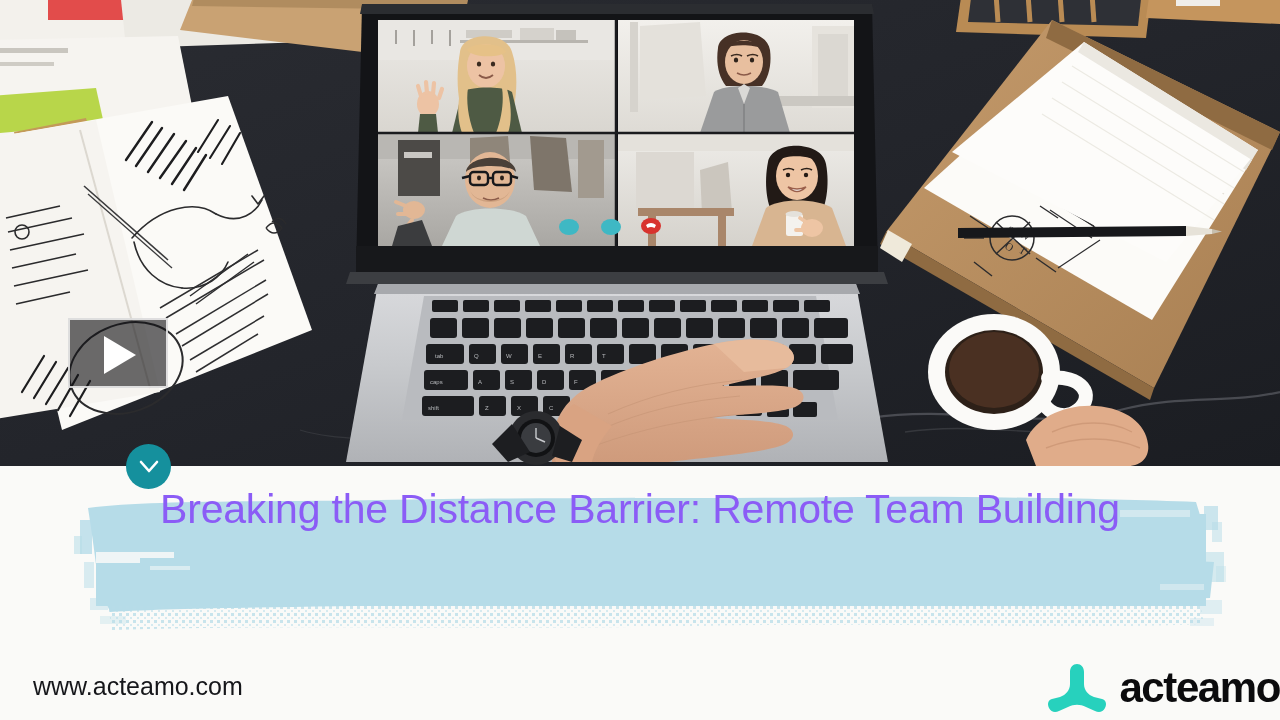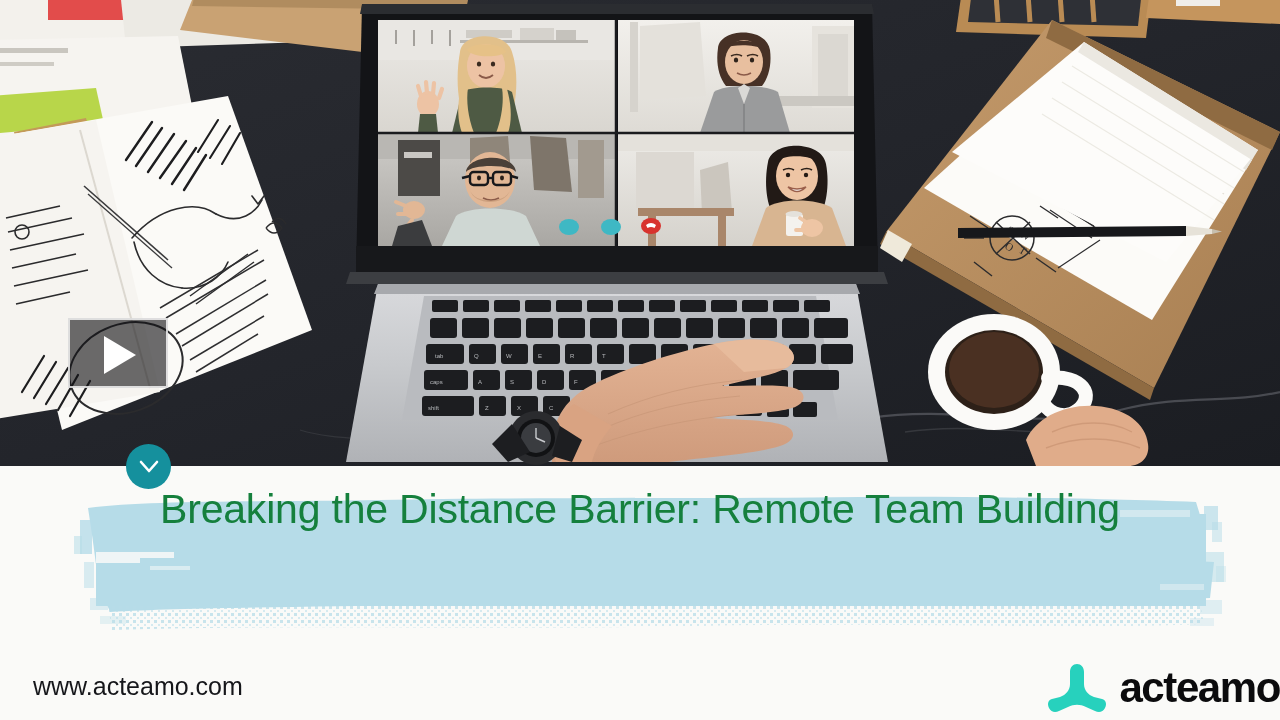--- a/index.html
+++ b/index.html
@@ -73,21 +73,21 @@
   #brush { position:absolute; left:0; top:0; width:1280px; height:190px; display:block; }
   #title-text {
     position: absolute;
     left: 60px; top: 12px;
     width: 1160px;
     text-align: center;
     font-family: "Liberation Sans", sans-serif;
     font-size: 41px;
     font-weight: 400;
     line-height: 63px;
-    color: #15803d;
+    color: #8b5cf6;
     letter-spacing: -0.2px;
     white-space: nowrap;
   }
   #title-text .tline { display:block; }
 
   
   #footer {
     position: absolute;
     left: 0; top: 656px;
     width: 1280px; height: 64px;

